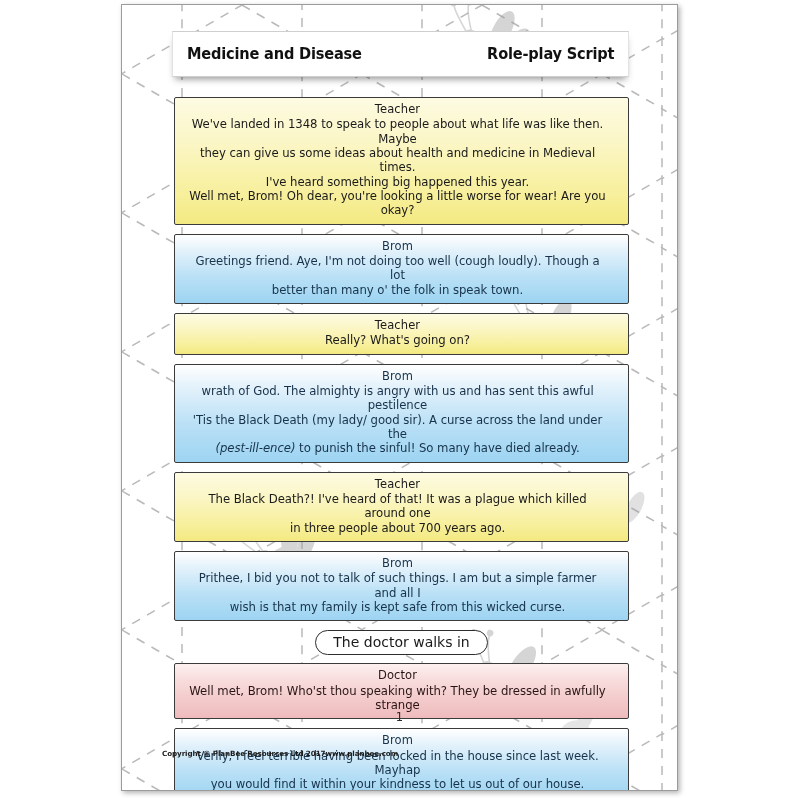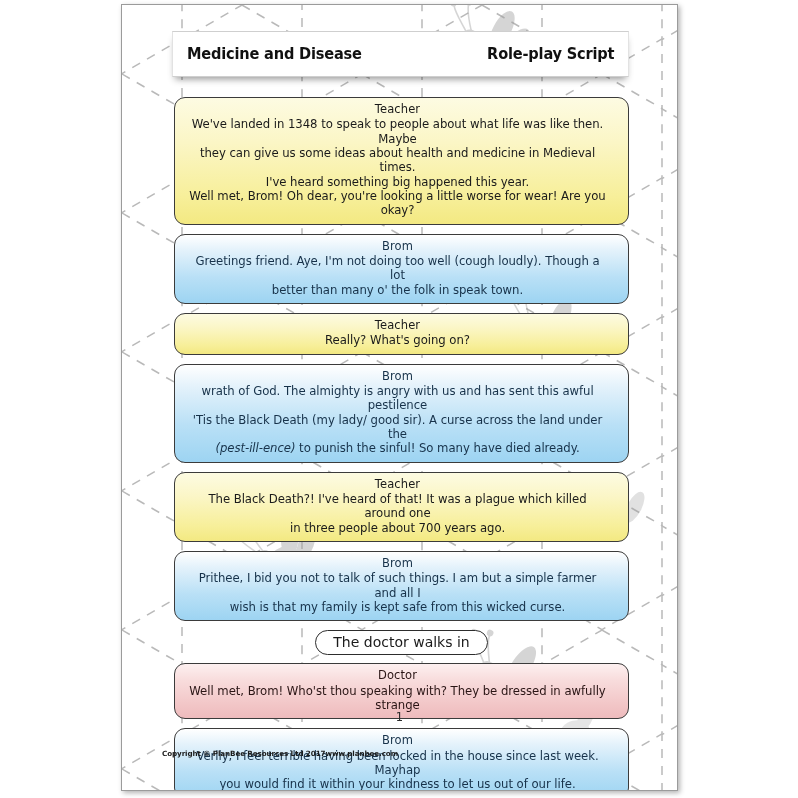--- a/index.html
+++ b/index.html
@@ -92,21 +92,21 @@
   .script {
     position: absolute;
     left: 52px;
     top: 92px;
     width: 455px;
     z-index: 3;
   }
 
   .bubble {
     position: relative;
-    border-radius: 11px;
+    border-radius: 2px;
     border: 1.3px solid #3b3b3b;
     margin-bottom: 9px;
     padding: 4px 20px 6px 12px;
     box-sizing: border-box;
     text-align: center;
     line-height: 1.23;
   }
   .bubble .speaker {
     font-family: "DejaVu Sans", sans-serif;
     font-size: 11.5px;
@@ -414,21 +414,21 @@
       </div>
 
       <div class="bubble doctor">
         <div class="speaker">Doctor</div>
         <div class="line">Well met, Brom! Who'st thou speaking with? They be dressed in awfully strange</div>
       </div>
 
       <div class="bubble brom">
         <div class="speaker">Brom</div>
         <div class="line">Verily, I feel terrible having been locked in the house since last week. Mayhap</div>
-        <div class="line">you would find it within your kindness to let us out of our life.</div>
+        <div class="line">you would find it within your kindness to let us out of our house.</div>
       </div>
 
     </div>
 
     <div class="page-number">1</div>
 
     <div class="footer">
       <div class="footer-text">Copyright © PlanBee Resources Ltd 2017</div>
       <div class="footer-text">www.planbee.com</div>
     </div>

